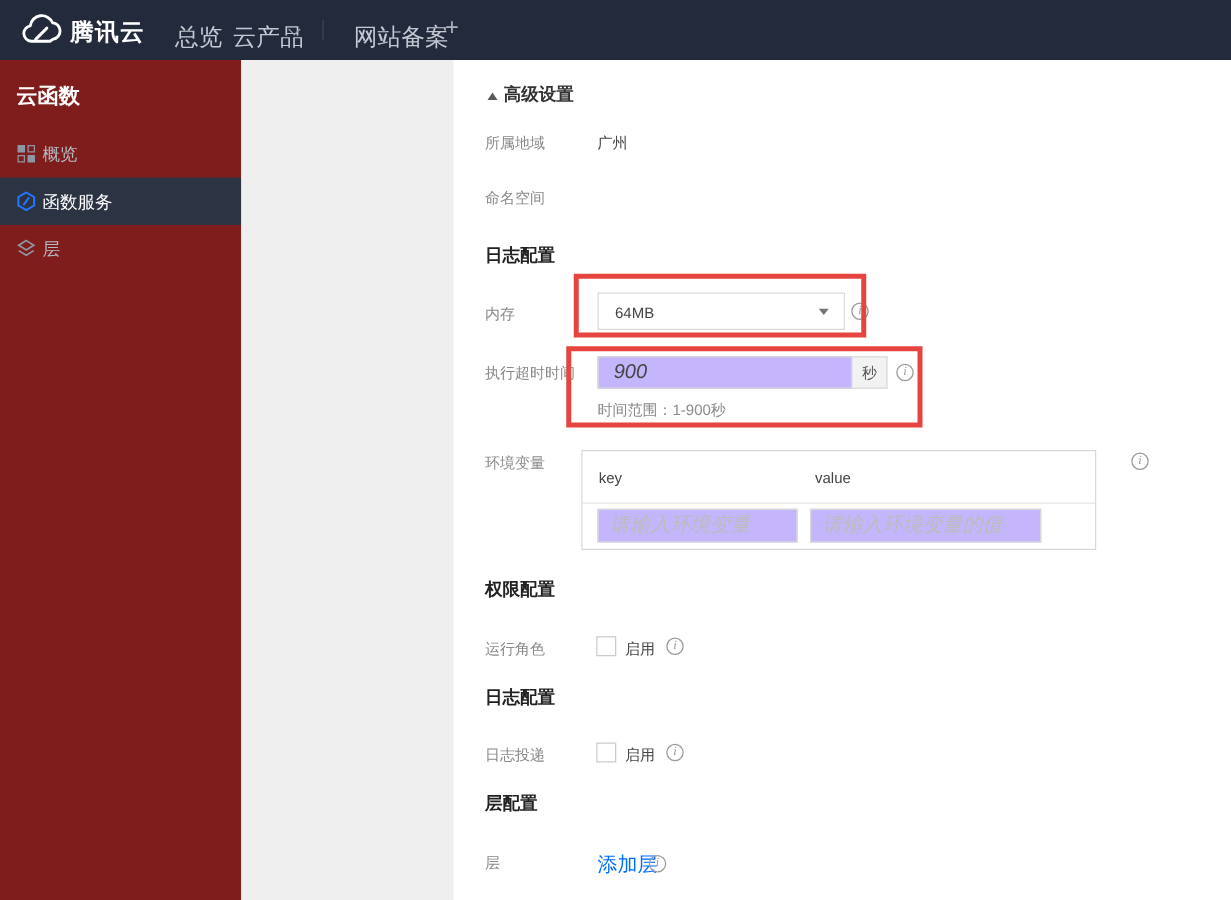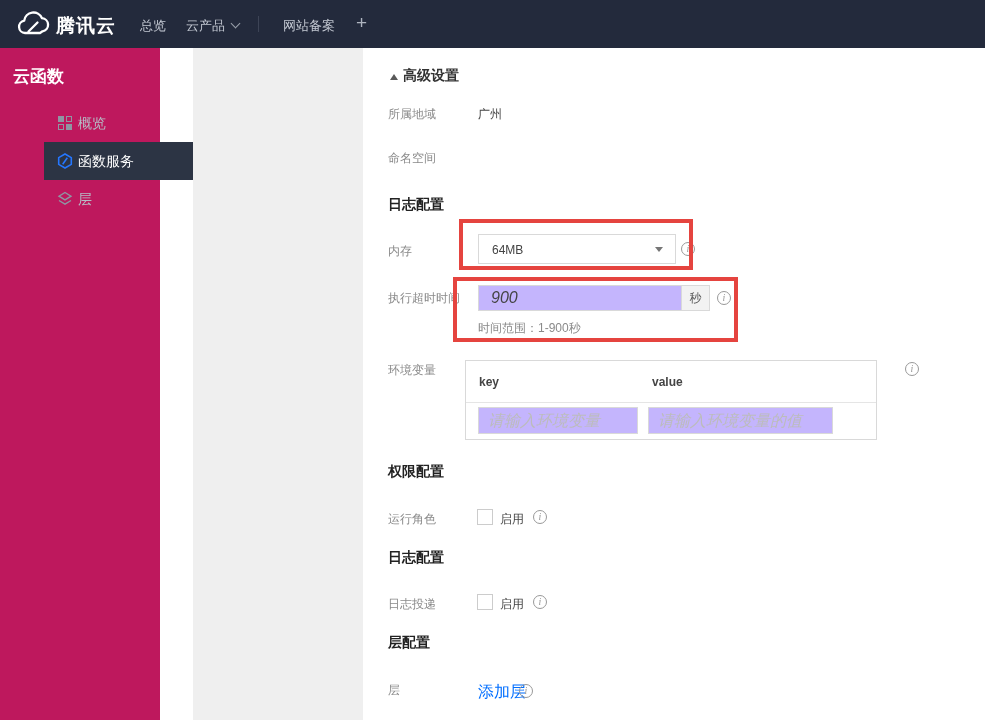--- a/index.html
+++ b/index.html
@@ -4,31 +4,31 @@
 <style>
   * { margin:0; padding:0; box-sizing:border-box; }
   html,body { background:#fff; }
   body { font-family:"Liberation Sans","DejaVu Sans",sans-serif; }
   #app { position:relative; width:985px; height:720px; overflow:hidden; background:#fff; }
 
   
   .topbar { position:absolute; left:0; top:0; width:985px; height:48px; background:#232a3c; }
   .brand-text { position:absolute; left:56px; top:13px; font-size:19px; font-weight:600; color:#ffffff; letter-spacing:1px; }
   .logo { position:absolute; left:15px; top:10px; width:36px; height:28px; }
-  .nav-item { position:absolute; top:17px; font-size:13px; color:#c3c8d2; cursor:pointer; white-space:nowrap; }
+  .nav-item { position:absolute; top:17px; font-size:19px; color:#c3c8d2; cursor:pointer; white-space:nowrap; }
   .nav-caret { position:absolute; left:232px; top:20px; width:7px; height:7px;
                border-right:1.5px solid #9aa0ab; border-bottom:1.5px solid #9aa0ab;
                transform:rotate(45deg); }
   .nav-divider { position:absolute; left:258px; top:16px; width:1px; height:16px; background:#3d4456; }
   .nav-plus { position:absolute; left:356px; top:12px; font-size:19px; color:#aeb4bf; cursor:pointer; }
 
   
-  .sidebar { position:absolute; left:0; top:48px; width:160px; height:672px; background:#be185d; }
+  .sidebar { position:absolute; left:0; top:48px; width:193px; height:672px; background:#7f1d1d; }
   .sidebar-title { position:absolute; left:13px; top:17px; font-size:17px; font-weight:bold; color:#ffffff; }
-  .side-item { position:absolute; left:0; width:193px; height:38px; cursor:pointer;margin-left:44px; }
+  .side-item { position:absolute; left:0; width:193px; height:38px; cursor:pointer; }
   .side-item .icon { position:absolute; left:13px; top:11px; width:16px; height:16px; }
   .side-item .lbl { position:absolute; left:34px; top:11px; font-size:14px; color:#b6bcc6; }
   .side-item.active { background:#2c3444; }
   .side-item.active .lbl { color:#ffffff; }
 
   
   .gray-panel { position:absolute; left:193px; top:48px; width:170px; height:672px; background:#efefef; }
 
   
   .content { position:absolute; left:363px; top:48px; width:622px; height:672px; background:#ffffff; }
@@ -57,21 +57,21 @@
   .unit-box { position:absolute; left:682px; top:285px; width:28px; height:26px; background:#f2f2f2;
               border:1px solid #d9d9d9; border-left:none; font-size:12px; color:#555;
               text-align:center; line-height:24px; }
 
   .info-icon { position:absolute; width:14px; height:14px; border:1px solid #999; border-radius:50%;
                color:#999; font-size:10px; line-height:12px; text-align:center;
                font-family:"Liberation Serif","DejaVu Serif",serif; font-style:italic; cursor:pointer; }
 
   .env-table { position:absolute; left:465px; top:360px; width:412px; height:80px; border:1px solid #d9d9d9; }
   .env-table .hrow { position:absolute; left:0; top:0; width:100%; height:42px; border-bottom:1px solid #e5e5e5; }
-  .env-table .hcell { position:absolute; top:14px; font-size:12px; font-weight:bold; color:#444; }
+  .env-table .hcell { position:absolute; top:14px; font-size:12px; font-weight:normal; color:#444; }
 
   .checkbox { position:absolute; width:16px; height:16px; border:1px solid #ccc; background:#fff; cursor:pointer; }
   .link { font-size:16px; color:#006eff; cursor:pointer; white-space:nowrap; }
 </style>
 </head>
 <body>
 
 <div id="app">
 
   <div class="topbar">

